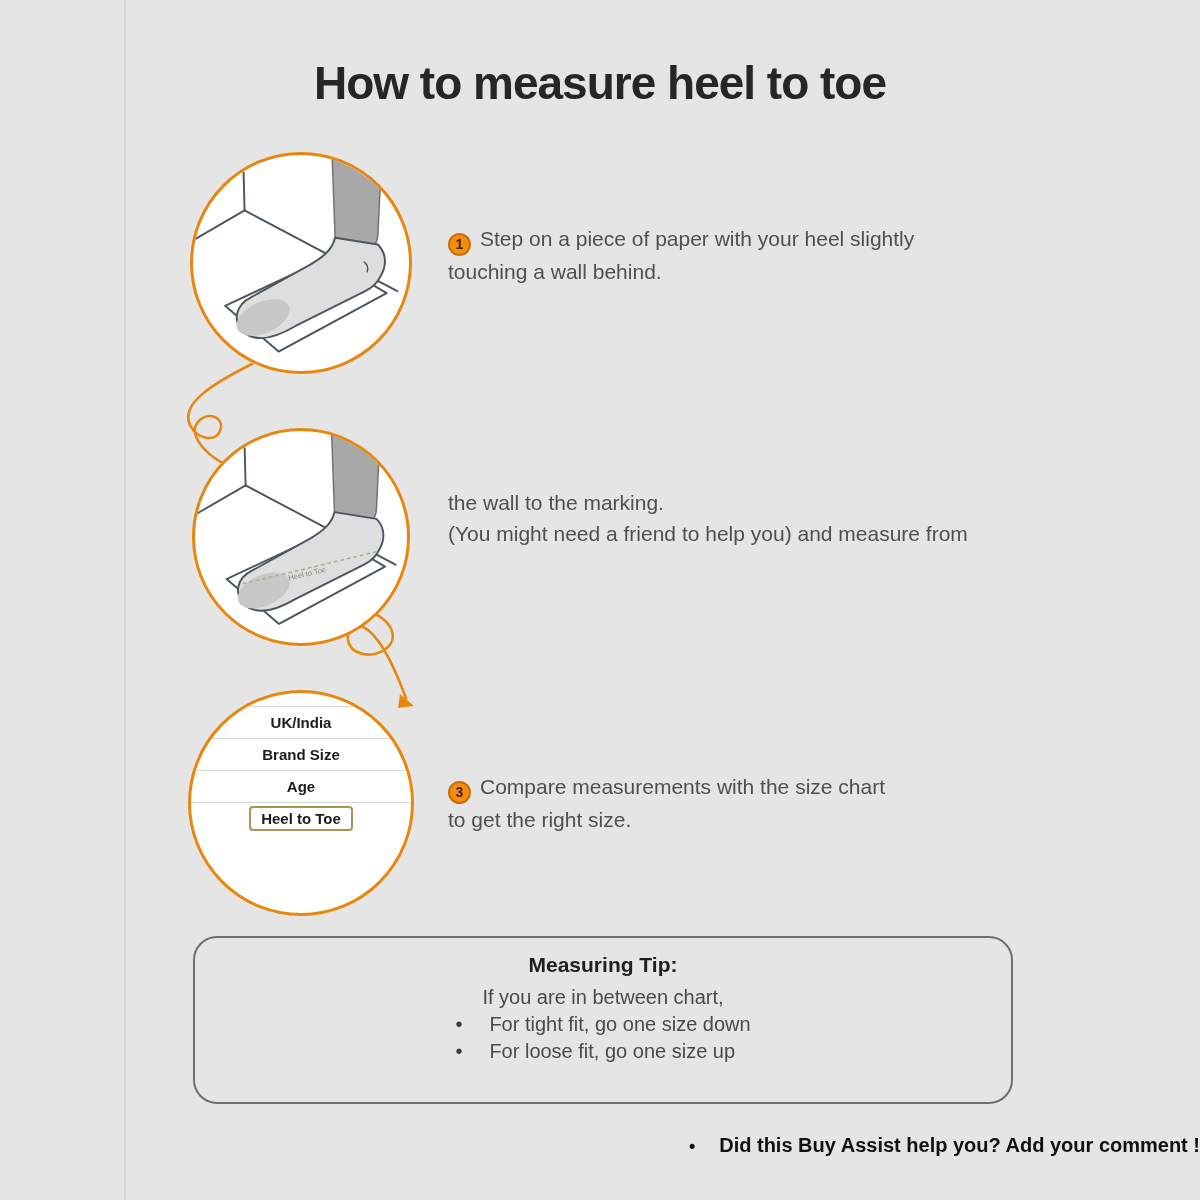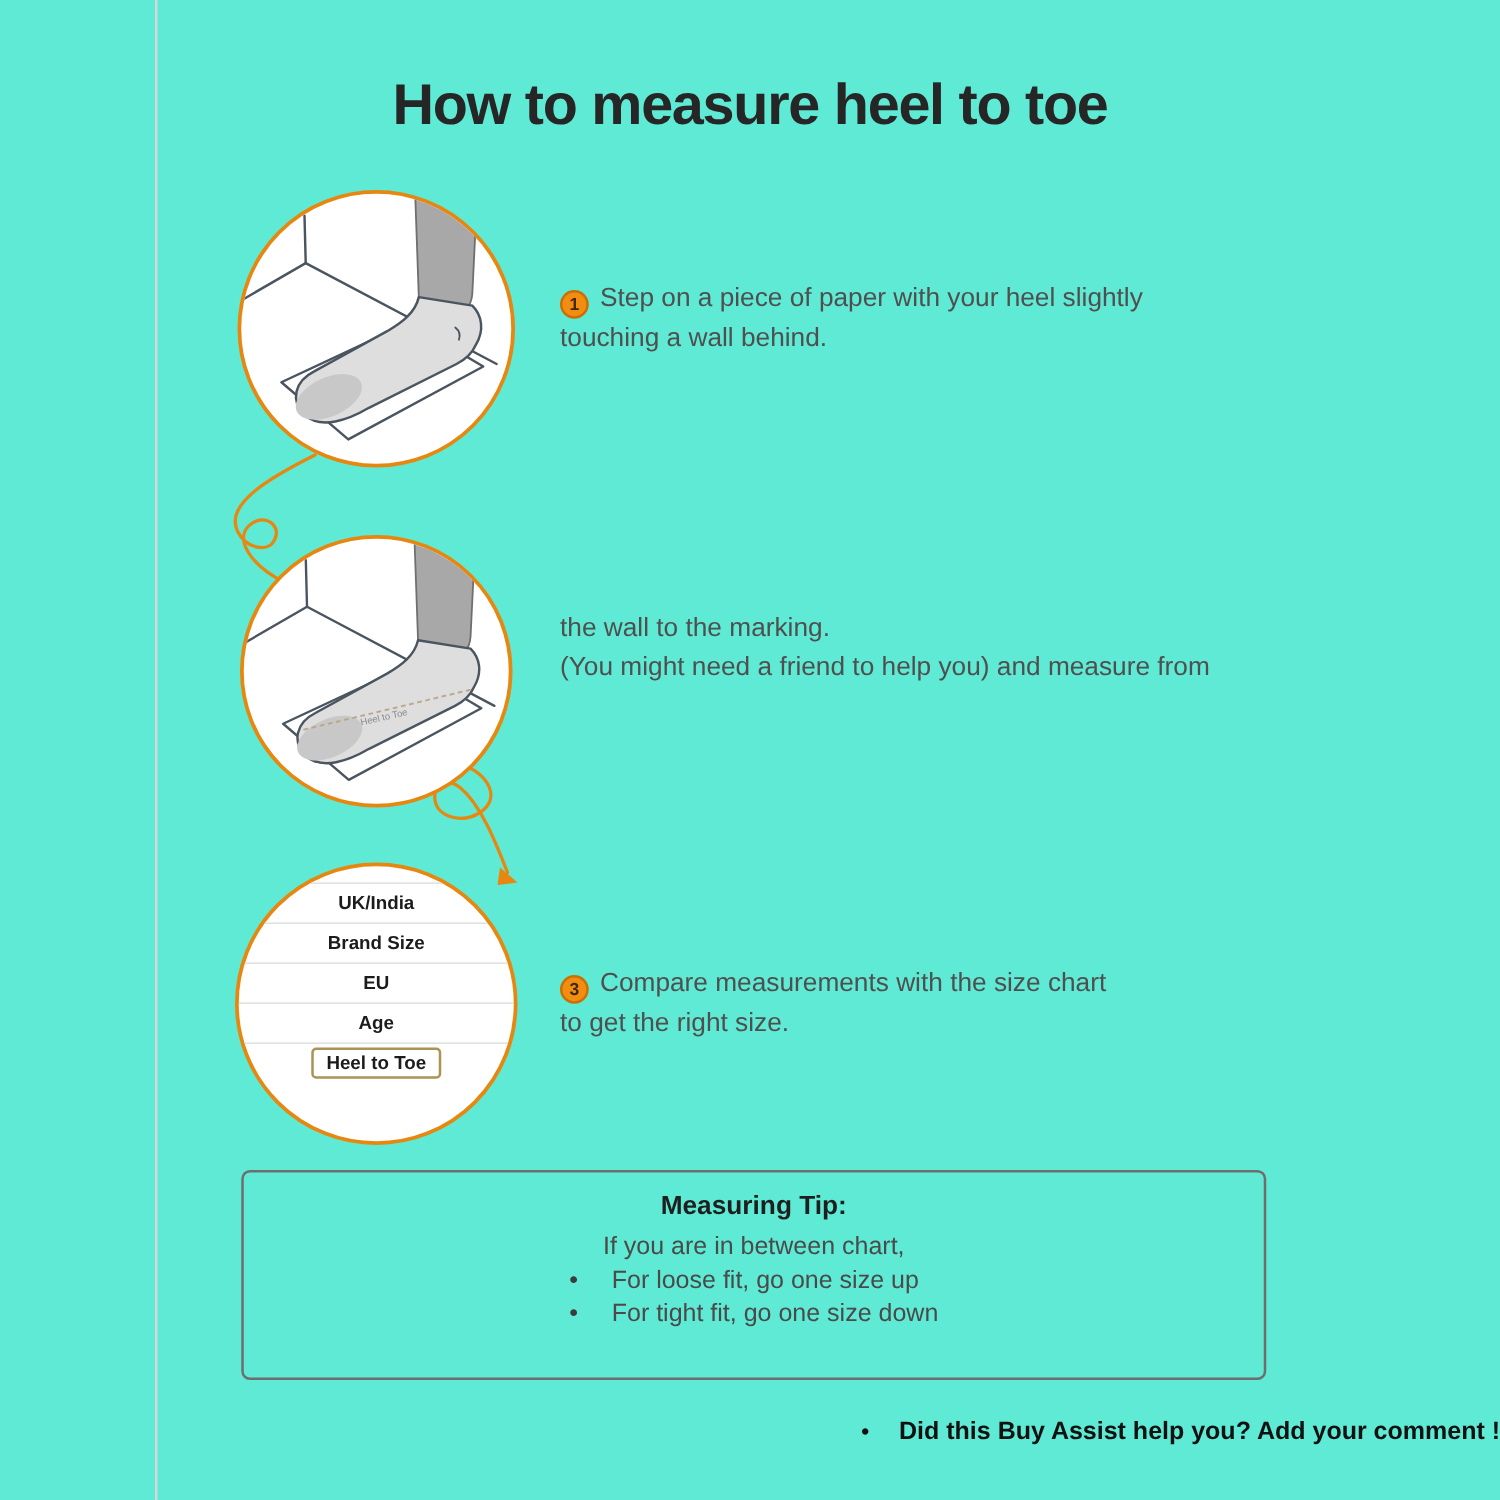--- a/index.html
+++ b/index.html
@@ -1,17 +1,17 @@
 <!DOCTYPE html>
 <html><head>
 <meta charset="utf-8">
 <style>
   html,body{margin:0;padding:0;background:#fff;}
   #page{
-    position:relative;width:1200px;height:1200px;background:#5eead4;
+    position:relative;width:1200px;height:1200px;background:#e5e5e5;
     font-family:"Liberation Sans", sans-serif;overflow:hidden;
   }
   .left-divider{position:absolute;left:124px;top:0;width:2px;height:1200px;background:#d7d7d7;}
   .page-title{
     position:absolute;left:0;top:56px;width:1200px;text-align:center;
     font-size:46px;font-weight:bold;color:#262626;letter-spacing:-1px;
   }
   
   .connectors{position:absolute;left:0;top:0;width:1200px;height:1200px;pointer-events:none;}
   
@@ -41,21 +41,21 @@
   #step3{left:448px;top:771px;width:470px;}
   .badge{
     display:inline-block;vertical-align:-3px;width:23px;height:23px;border-radius:50%;
     background:#F28D12;border:2px solid #C96F06;box-sizing:border-box;
     color:#42280a;font-size:14px;font-weight:bold;text-align:center;line-height:19px;
     margin-right:9px;
   }
   
   .tip-box{
     position:absolute;left:193px;top:936px;width:820px;height:168px;
-    border:2px solid #6e6e6e;border-radius:7px;box-sizing:border-box;
+    border:2px solid #6e6e6e;border-radius:24px;box-sizing:border-box;
     text-align:center;color:#4a4a4a;
   }
   .tip-heading{margin-top:15px;font-size:21px;font-weight:bold;color:#1f1f1f;}
   .tip-line1{margin-top:11px;font-size:20px;}
   .tip-line2{margin-top:9px;font-size:20px;}
   .tip-bullets{width:fit-content;margin:2px auto 0;text-align:left;font-size:20px;line-height:27px;}
   .tip-bullet-dot{display:inline-block;width:34px;text-align:left;color:#3c3c3c;}
   
   .footer-note{
     position:absolute;left:0;top:1134px;width:1200px;text-align:right;
@@ -115,23 +115,20 @@
 
   <div class="ill-circle" id="circle3">
     <div class="sc-inner">
       <div class="sc-row">
         <span>UK/India</span>
       </div>
       <div class="sc-row">
         <span>Brand Size</span>
       </div>
       <div class="sc-row">
-        <span>EU</span>
-      </div>
-      <div class="sc-row">
         <span>Age</span>
       </div>
       <div class="sc-row">
         <span class="sc-highlight">Heel to Toe</span>
       </div>
     </div>
   </div>
 
   <div class="step" id="step1">
     <div>
@@ -150,24 +147,24 @@
       <span class="badge">3</span><span>Compare measurements with the size chart</span>
     </div>
     <div>to get the right size.</div>
   </div>
 
   <div class="tip-box">
     <div class="tip-heading">Measuring Tip:</div>
     <div class="tip-line2">If you are in between chart,</div>
     <div class="tip-bullets">
       <div>
-        <span class="tip-bullet-dot">•</span><span>For loose fit, go one size up</span>
+        <span class="tip-bullet-dot">•</span><span>For tight fit, go one size down</span>
       </div>
       <div>
-        <span class="tip-bullet-dot">•</span><span>For tight fit, go one size down</span>
+        <span class="tip-bullet-dot">•</span><span>For loose fit, go one size up</span>
       </div>
     </div>
   </div>
 
   <div class="footer-note">
     <span class="footer-bullet">•</span><span>Did this Buy Assist help you? Add your comment !</span>
   </div>
 
 </div>
 

